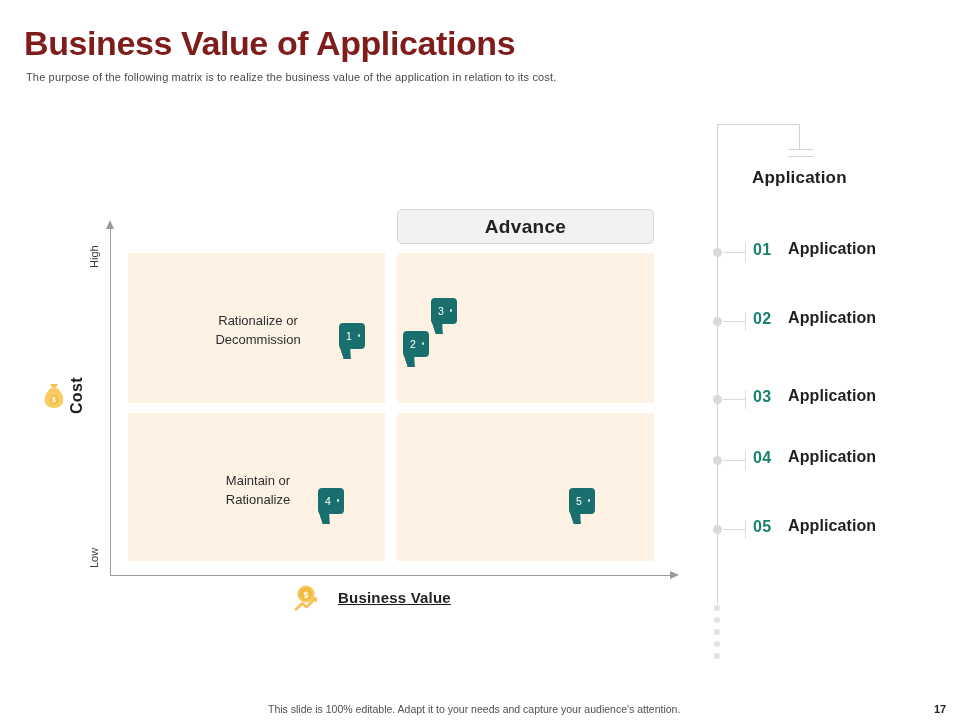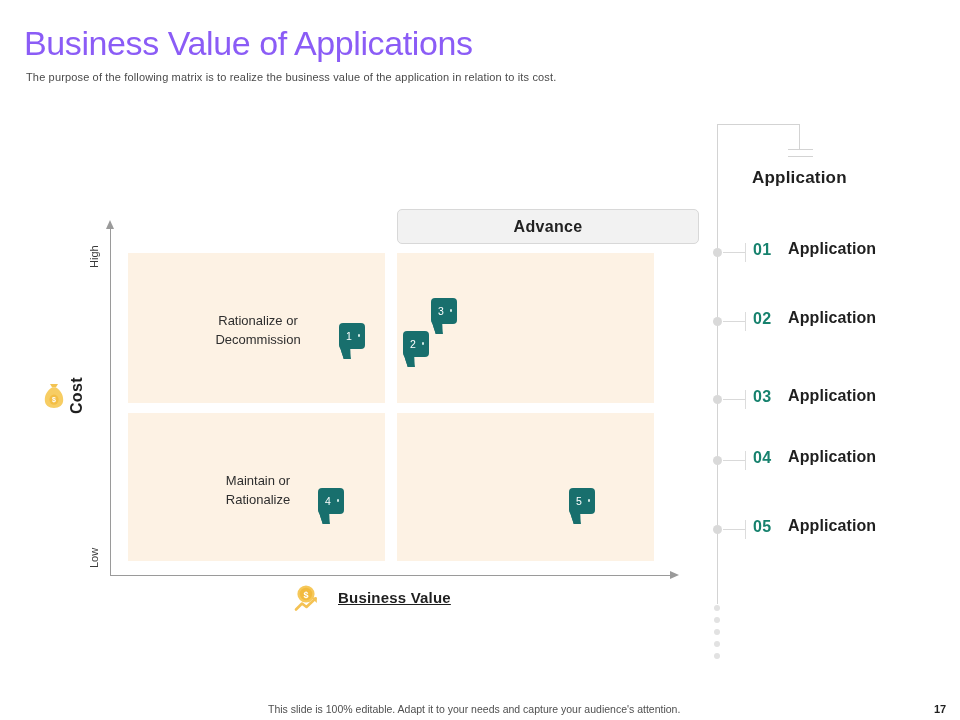--- a/index.html
+++ b/index.html
@@ -15,23 +15,23 @@
     overflow: hidden;
     color: #2b2b2b;
   }
 
   
   #slide-title {
     position: absolute;
     left: 24px;
     top: 24px;
     font-size: 34px;
-    font-weight: 400;
+    font-weight: 700;
     letter-spacing: -0.4px;
-    color: #8b5cf6;
+    color: #7f1d1d;
     white-space: nowrap;
   }
   #slide-subtitle {
     position: absolute;
     left: 26px;
     top: 71px;
     font-size: 11px;
     font-weight: 400;
     color: #4a4a4a;
     letter-spacing: 0.15px;
@@ -131,29 +131,29 @@
     top: 583px;
     width: 34px;
     height: 30px;
   }
 
   
   #advance-banner {
     position: absolute;
     left: 397px;
     top: 209px;
-    width: 302px;
+    width: 257px;
     height: 35px;
     background: #f2f2f2;
     border: 1px solid #d8d8d8;
     border-radius: 5px;
     display: flex;
     align-items: center;
     justify-content: center;
-    font-size: 16px;
+    font-size: 19px;
     font-weight: bold;
     color: #222222;
     letter-spacing: 0.3px;
     box-sizing: border-box;
   }
 
   
   .quadrant {
     position: absolute;
     background: #fdf2e4;

